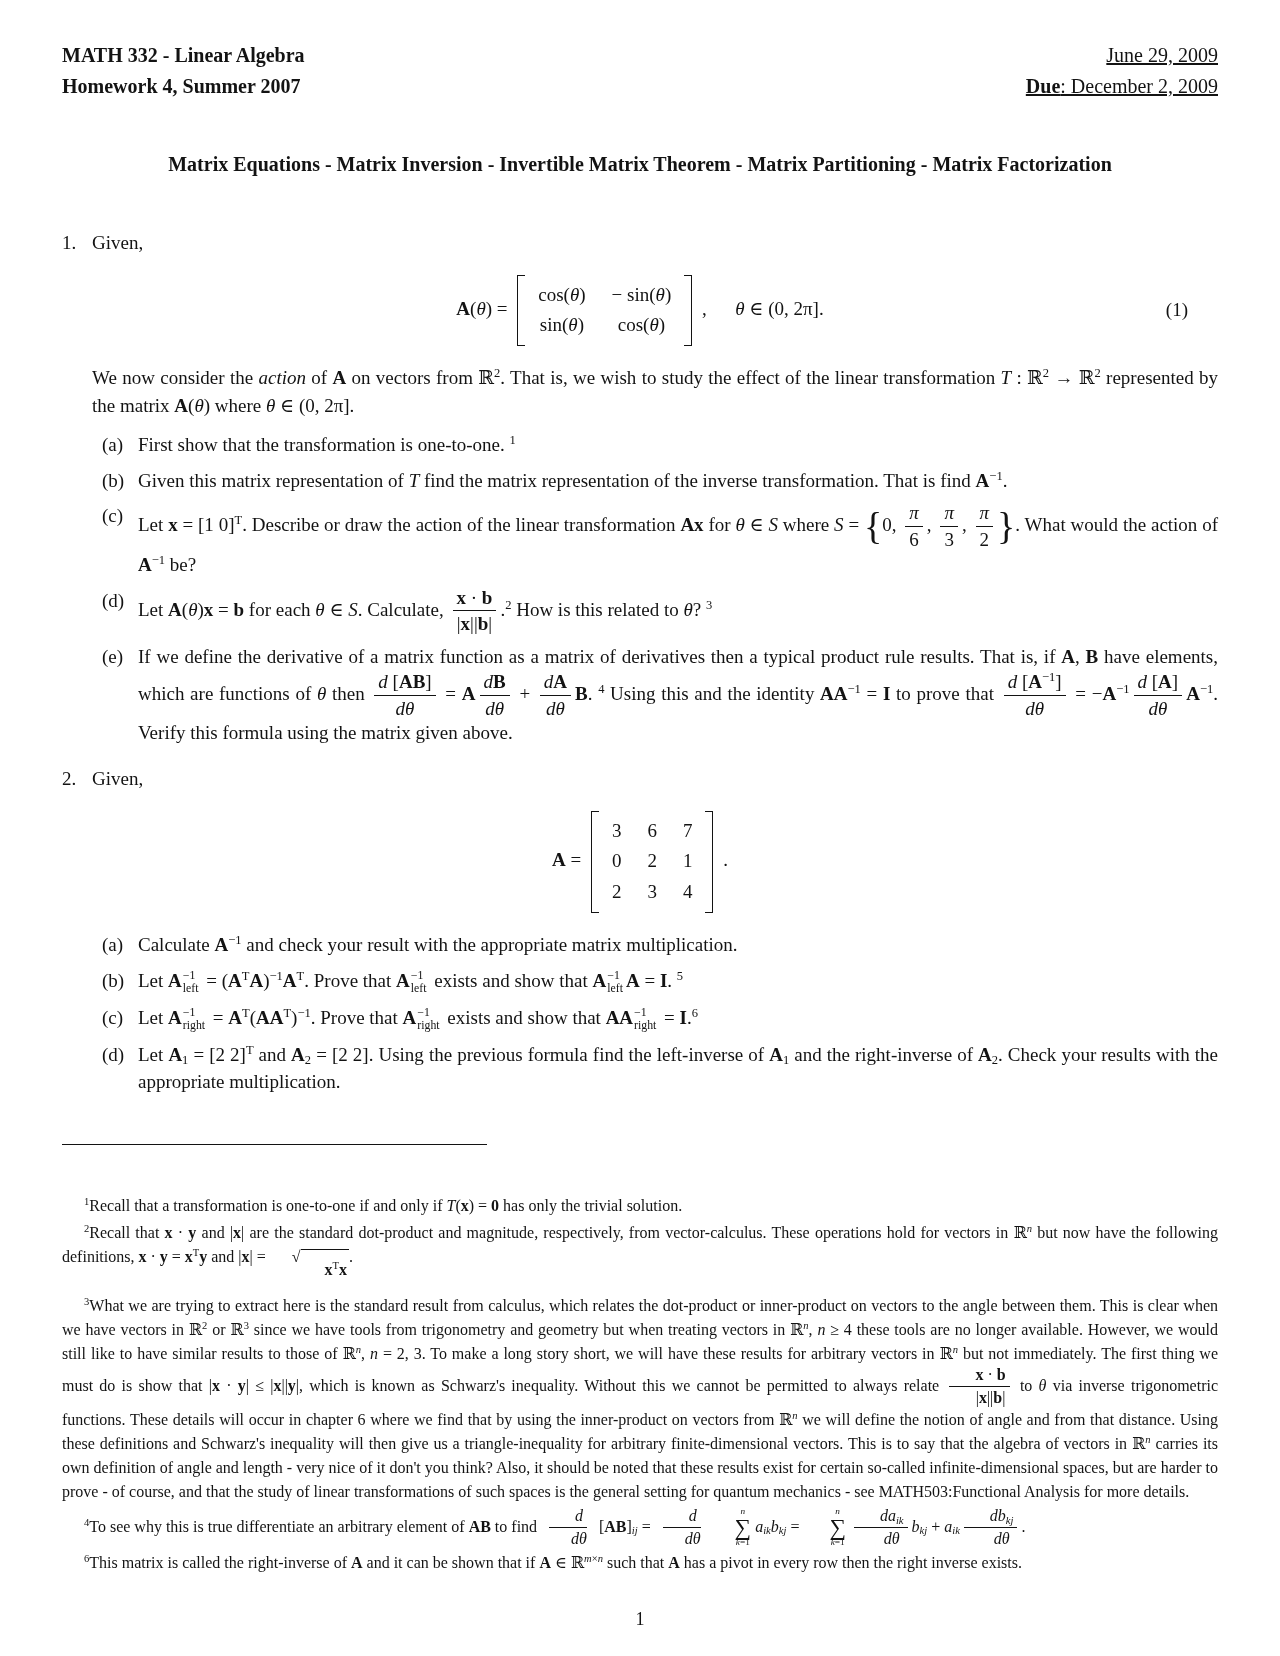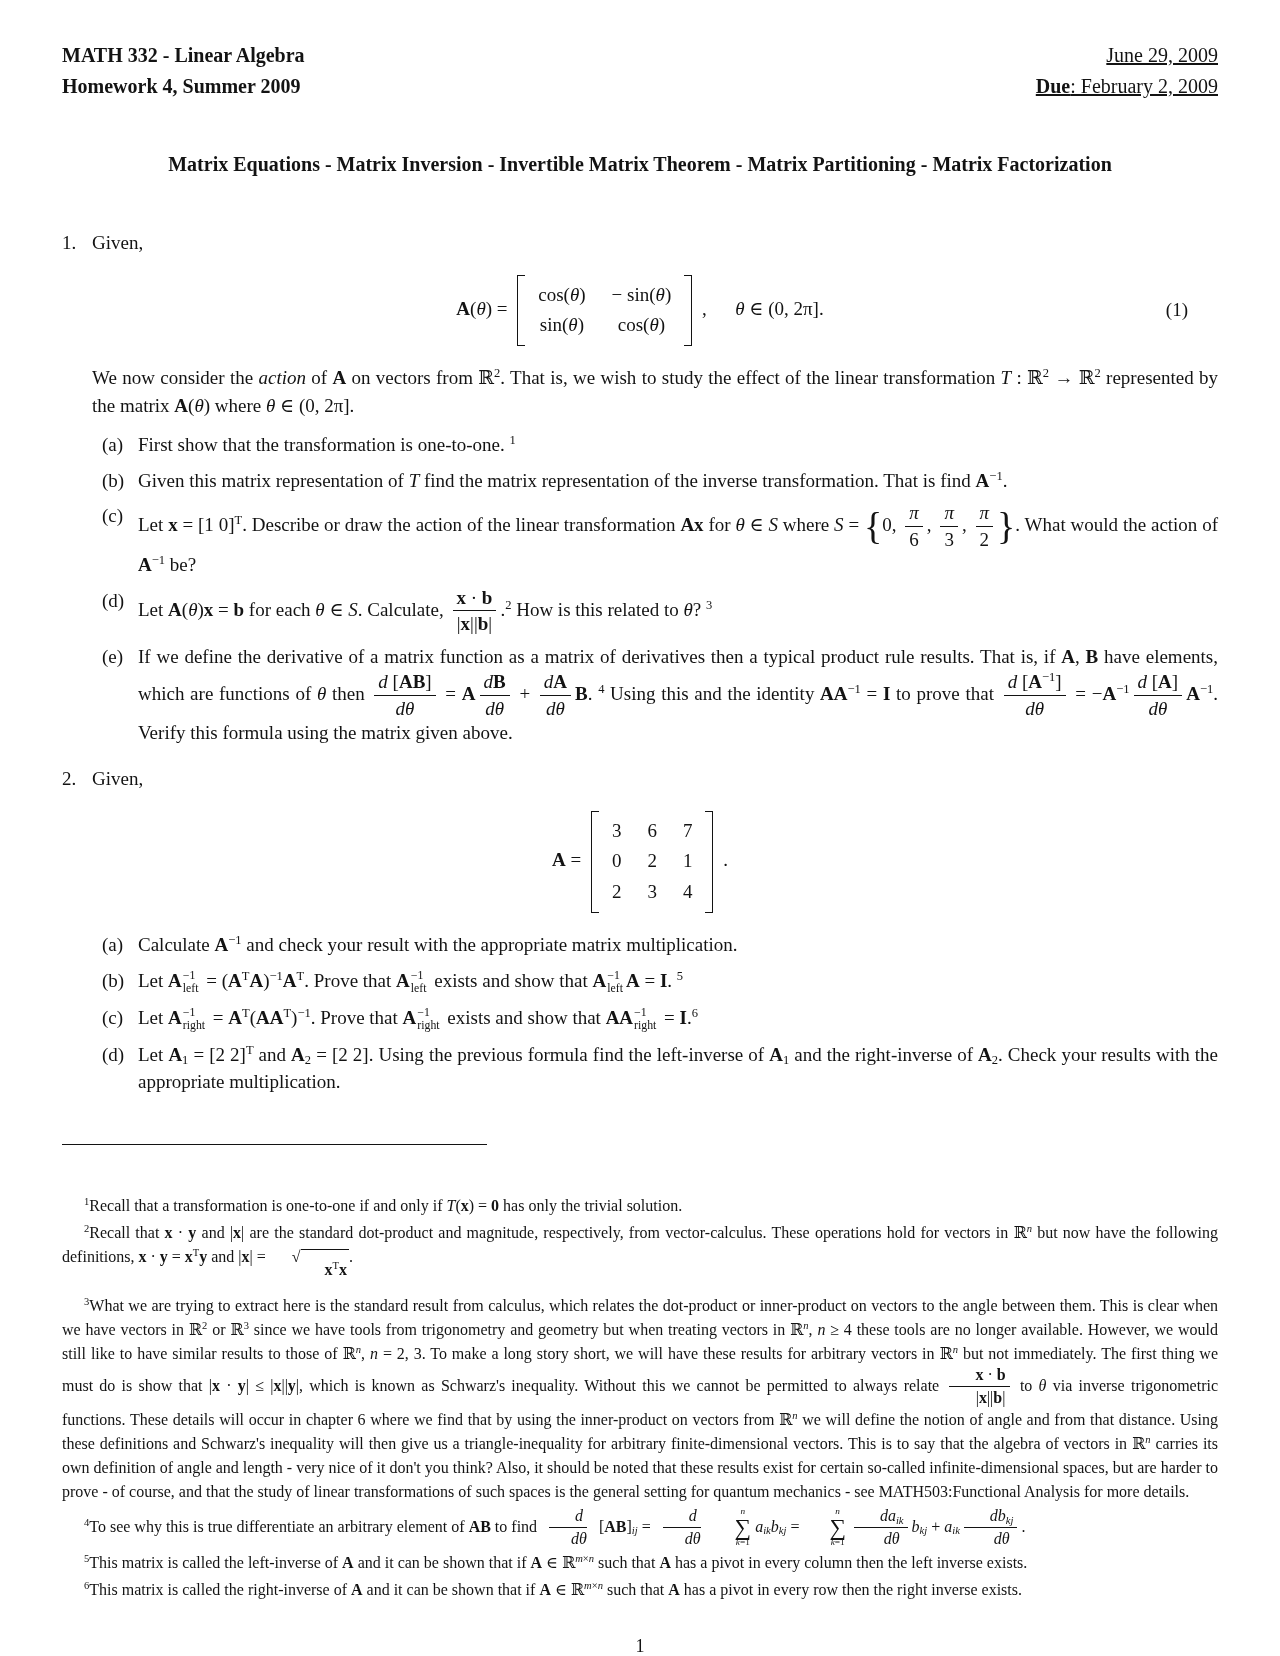--- a/index.html
+++ b/index.html
@@ -72,25 +72,25 @@
   .page-footer { margin-top: auto; text-align: center; padding-top: 28px; font-size: 18px; }
 </style>
 </head>
 <body>
 
 <div class="page">
 
   <header class="header">
     <div class="header-left">
       <div>MATH 332 - Linear Algebra</div>
-      <div>Homework 4, Summer 2009</div>
+      <div>Homework 4, Summer 2007</div>
     </div>
     <div class="header-right">
       <div>June 29, 2009</div>
-      <div><span class="bold">Due</span><span>: February 2, 2009</span></div>
+      <div><span class="bold">Due</span><span>: December 2, 2009</span></div>
     </div>
   </header>
 
   <div class="doc-title">Matrix Equations - Matrix Inversion - Invertible Matrix Theorem - Matrix Partitioning - Matrix Factorization</div>
 
   <section class="problem">
     <div class="p-row">
       <span class="p-num">1.</span>
       <div class="p-content">
         <div>Given,</div>
@@ -248,21 +248,20 @@
           <span class="sum-top"><span class="italic">n</span></span>
           <span class="sigma">∑</span>
           <span class="sum-bot"><span class="italic">k</span>=1</span>
         </span><span class="frac">
           <span class="num"><span class="italic">da</span><span class="sub"><span class="italic">ik</span></span></span>
           <span class="den"><span class="italic">dθ</span></span>
         </span><span class="italic">b</span><span class="sub"><span class="italic">kj</span></span> + <span class="italic">a</span><span class="sub"><span class="italic">ik</span></span><span class="frac">
           <span class="num"><span class="italic">db</span><span class="sub"><span class="italic">kj</span></span></span>
           <span class="den"><span class="italic">dθ</span></span>
         </span>.</p>
-      <p class="footnote"><span class="sup">5</span>This matrix is called the left-inverse of <span class="bold">A</span> and it can be shown that if <span class="bold">A</span> ∈ ℝ<span class="sup"><span class="italic">m</span>×<span class="italic">n</span></span> such that <span class="bold">A</span> has a pivot in every column then the left inverse exists.</p>
       <p class="footnote"><span class="sup">6</span>This matrix is called the right-inverse of <span class="bold">A</span> and it can be shown that if <span class="bold">A</span> ∈ ℝ<span class="sup"><span class="italic">m</span>×<span class="italic">n</span></span> such that <span class="bold">A</span> has a pivot in every row then the right inverse exists.</p>
     </div>
 
   <div class="page-footer">
     <span>1</span>
   </div>
 
 </div>
 
 </body></html>

